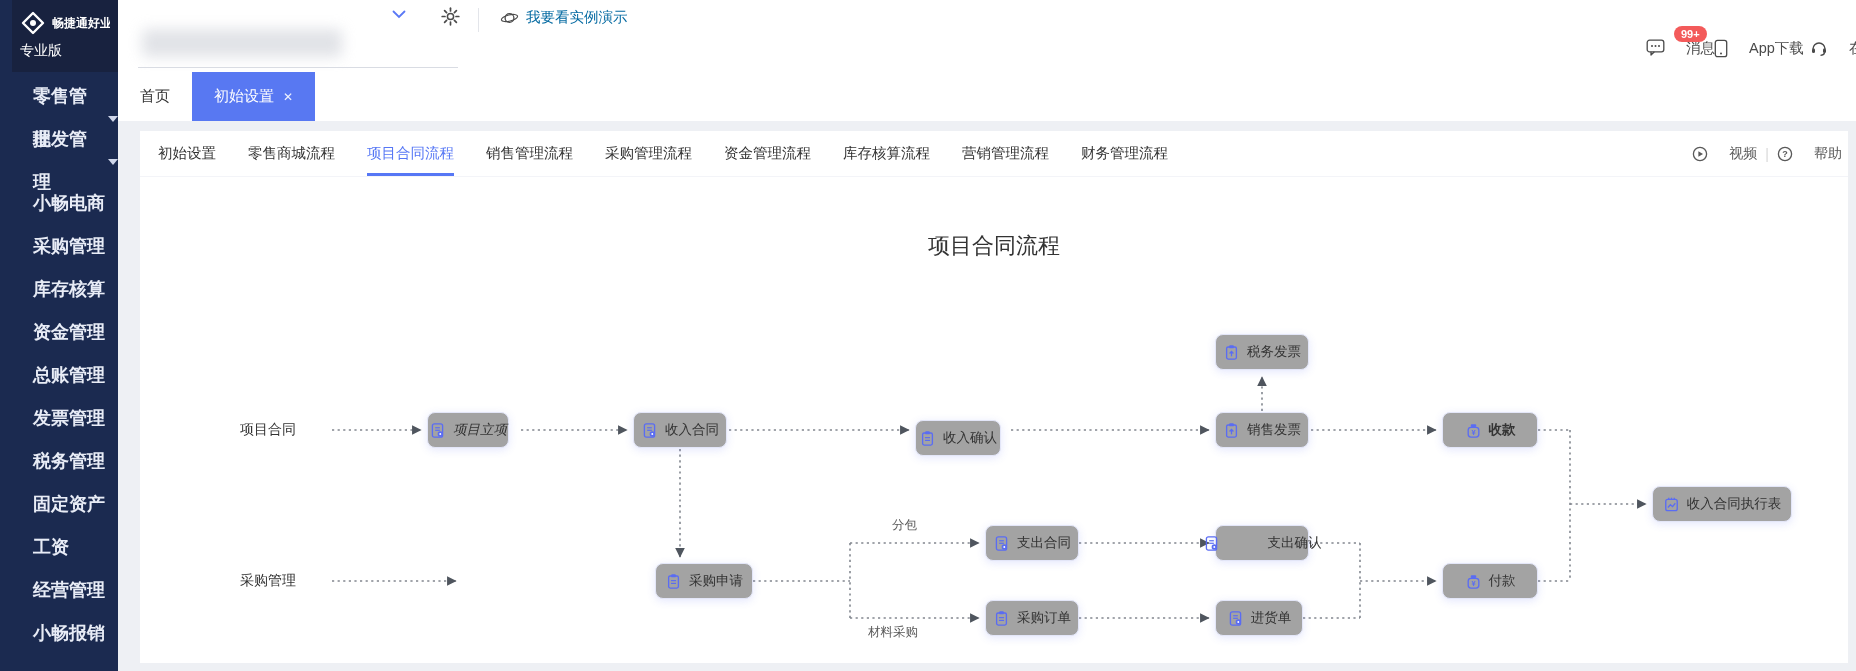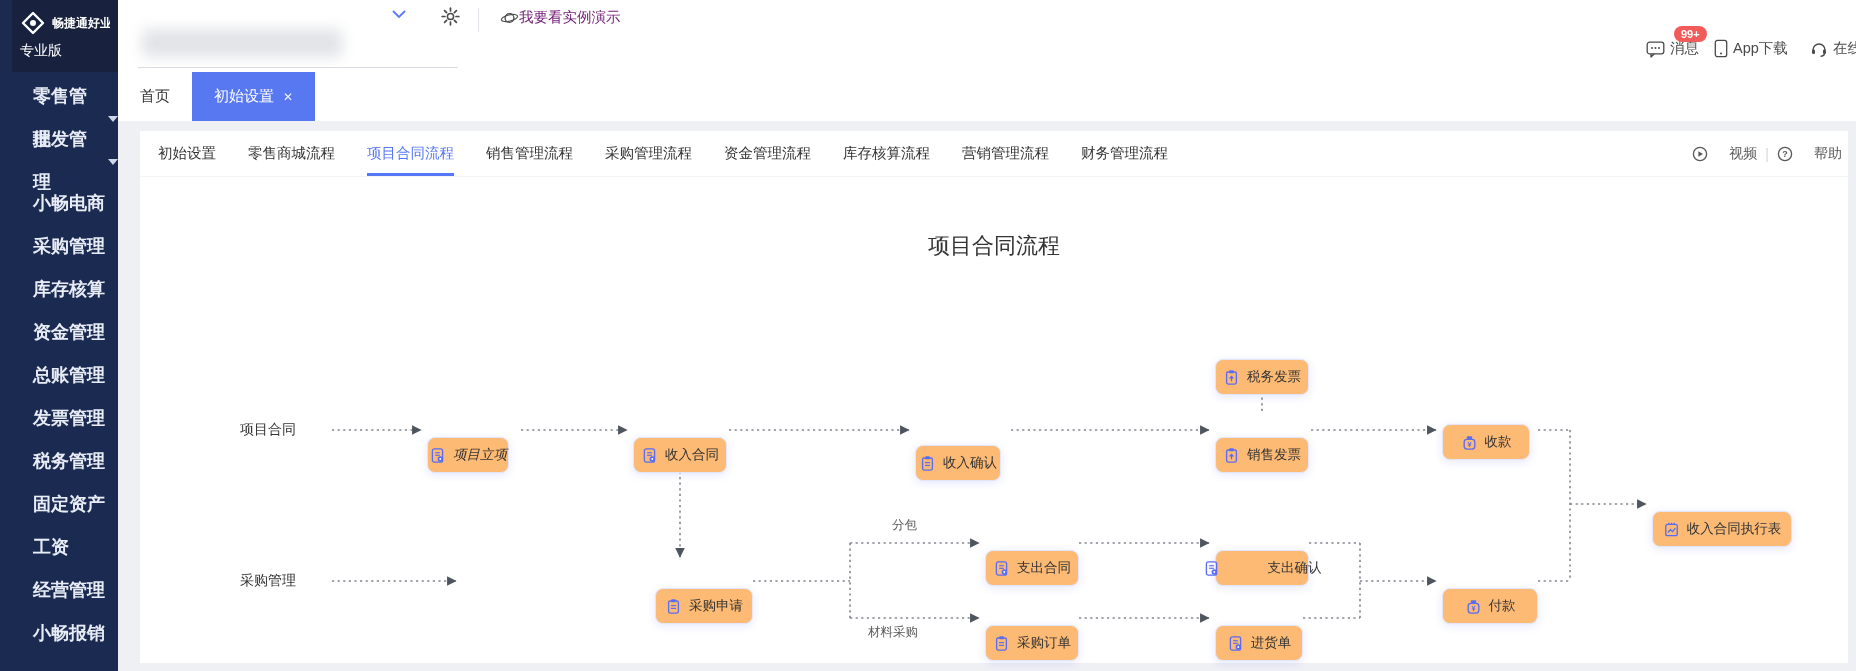--- a/index.html
+++ b/index.html
@@ -23,23 +23,23 @@
 
   
   .header { position:absolute; left:118px; top:0; width:1738px; height:72px; background:#fff; }
   .hdr-left { position:absolute; left:10px; bottom:5px; height:40px; }
   .blur-blob { position:absolute; left:14px; top:2px; width:200px; height:28px;
     background:#c9ccd4; border-radius:4px; filter:blur(7px); opacity:.55; }
   .select-underline { position:absolute; left:10px; top:40px; width:320px; height:1px; background:#d9dce3; }
   .chevron { position:absolute; left:274px; top:10px; }
   .gear { position:absolute; left:322px; top:6px; }
   .hdr-divider1 { position:absolute; left:360px; top:8px; width:1px; height:24px; background:#e3e5ea; }
-  .demo-link { position:absolute; left:382px; top:8px; display:flex; align-items:center; 
-    font-size:14.5px; color:#701a75; cursor:pointer; white-space:nowrap; }
-  .hdr-item { position:absolute; bottom:14px; display:flex; align-items:flex-end; gap:5px;
+  .demo-link { position:absolute; left:382px; top:8px; display:flex; align-items:center; gap:7px;
+    font-size:14.5px; color:#0369a1; cursor:pointer; white-space:nowrap; }
+  .hdr-item { position:absolute; bottom:14px; display:flex; align-items:flex-start; gap:21px;
     font-size:14.5px; color:#4a4a4a; cursor:pointer; white-space:nowrap; }
   .badge { position:absolute; left:1556px; top:26px; background:#f35a5a; color:#fff;
     font-size:11px; font-weight:bold; padding:2px 7px; border-radius:10px; z-index:3; }
 
   
   .tabstrip { position:absolute; left:118px; top:72px; width:1738px; height:49px;
     background:#fff; display:flex; align-items:stretch; }
   .wtab { display:flex; align-items:center; padding:0 22px; font-size:15px; color:#333; cursor:pointer; }
   .wtab.active { background:#5878f2; color:#fff; gap:9px; }
   .wtab .close-x { font-size:12px; opacity:.9; }
@@ -56,22 +56,22 @@
   .subtab-tools { position:absolute; right:6px; top:0; height:46px; display:flex; align-items:center;
     gap:8px; font-size:14px; color:#595959; }
   .subtab-tools .tool { display:flex; align-items:center; gap:21px; cursor:pointer; white-space:nowrap; }
   .tools-div { color:#d9d9d9; }
 
   .flow-title { position:absolute; left:0; top:100px; width:100%; text-align:center;
     font-size:22px; color:#333; }
 
   
   .fnode { position:absolute; height:36px; display:flex; align-items:center; justify-content:center;
-    gap:7px; background:#fdba74; border:1px solid #e3e6f8; border-radius:8px;
-    box-shadow:0 2px 8px rgba(90,108,243,.16); font-size:13.5px; color:#333; cursor:pointer; white-space:nowrap;margin-top:25px; }
+    gap:7px; background:#a3a3a3; border:1px solid #e3e6f8; border-radius:8px;
+    box-shadow:0 2px 8px rgba(90,108,243,.16); font-size:13.5px; color:#333; cursor:pointer; white-space:nowrap; }
   .fic { width:17px; height:17px; flex:0 0 auto; }
   .flow-label { position:absolute; font-size:14px; color:#333; white-space:nowrap; }
   .branch-label { position:absolute; font-size:12.5px; color:#595959; white-space:nowrap; }
   .flow-lines { position:absolute; left:0; top:0; pointer-events:none; }
 </style>
 </head>
 <body>
 
 <div class="app">
 
@@ -336,21 +336,21 @@
             <use href="#sym-clip-up"></use>
           </svg>
         <span>销售发票</span>
       </div>
       <div class="fnode" style="left:1075px;top:203px;width:94px;">
         <svg class="fic">
             <use href="#sym-clip-up"></use>
           </svg>
         <span>税务发票</span>
       </div>
-      <div class="fnode" style="left:1302px;top:268px;width:88px;">
+      <div class="fnode" style="left:1302px;top:281px;width:96px;font-weight:bold;">
         <svg class="fic">
             <use href="#sym-pouch"></use>
           </svg>
         <span>收款</span>
       </div>
       <div class="fnode" style="left:515px;top:432px;width:98px;">
         <svg class="fic">
             <use href="#sym-clip"></use>
           </svg>
         <span>采购申请</span>

